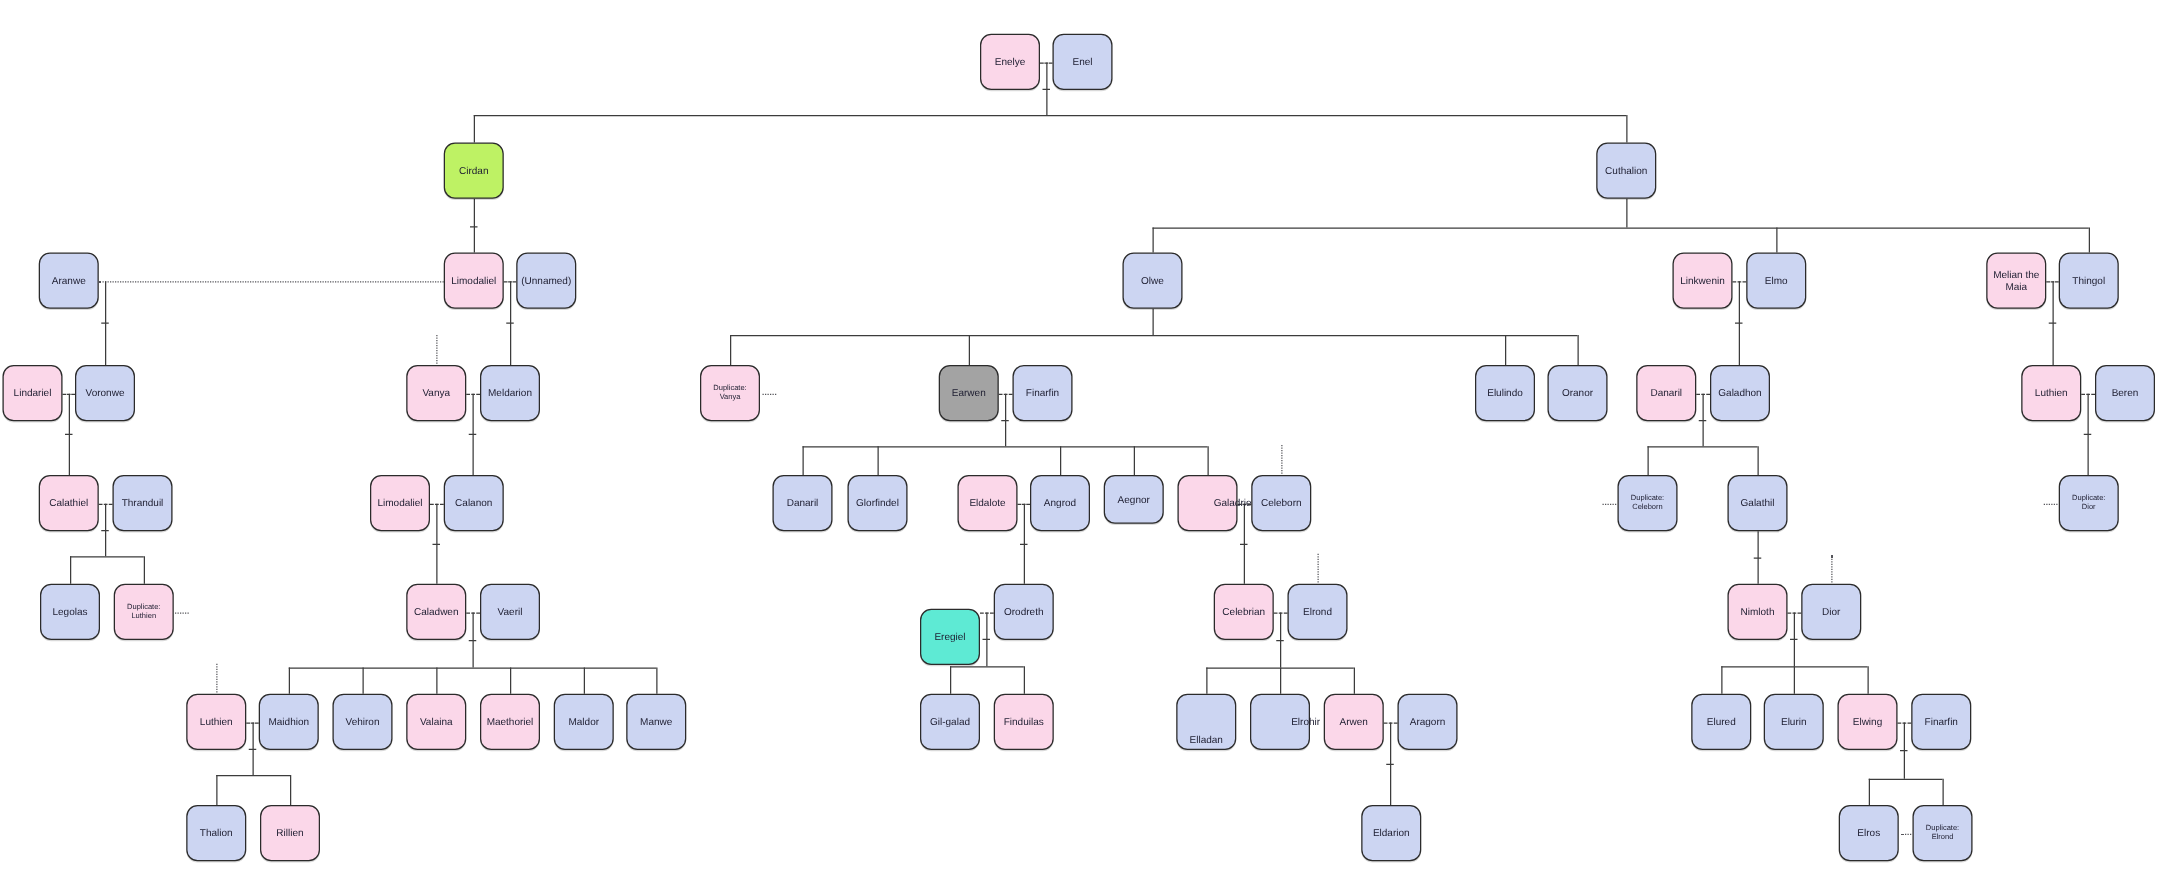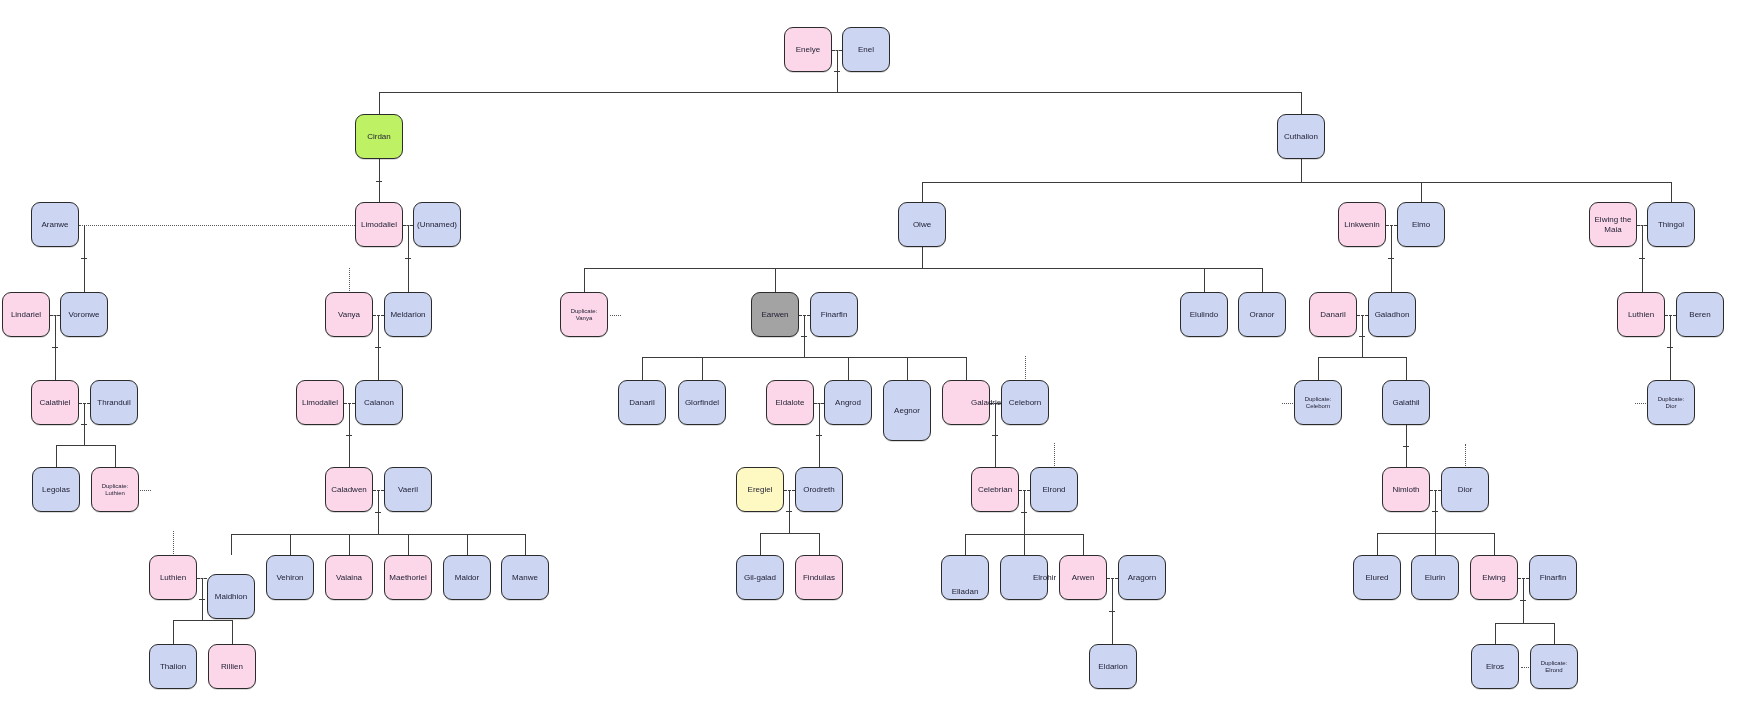--- a/index.html
+++ b/index.html
@@ -154,21 +154,21 @@
     <div class="node" style="left: 784px; top: 27px; width: 48px; height: 45px; background: rgb(251, 215, 233);"><span>Enelye</span></div>
     <div class="node" style="left: 842px; top: 27px; width: 48px; height: 45px; background: rgb(204, 213, 242);"><span>Enel</span></div>
     <div class="node" style="left: 355px; top: 114px; width: 48px; height: 45px; background: #bef264;"><span>Cirdan</span></div>
     <div class="node" style="left: 1277px; top: 114px; width: 48px; height: 45px; background: rgb(204, 213, 242);"><span>Cuthalion</span></div>
     <div class="node" style="left: 31px; top: 202px; width: 48px; height: 45px; background: rgb(204, 213, 242);"><span>Aranwe</span></div>
     <div class="node" style="left: 355px; top: 202px; width: 48px; height: 45px; background: rgb(251, 215, 233);"><span>Limodaliel</span></div>
     <div class="node" style="left: 413px; top: 202px; width: 48px; height: 45px; background: rgb(204, 213, 242);"><span>(Unnamed)</span></div>
     <div class="node" style="left: 898px; top: 202px; width: 48px; height: 45px; background: rgb(204, 213, 242);"><span>Olwe</span></div>
     <div class="node" style="left: 1338px; top: 202px; width: 48px; height: 45px; background: rgb(251, 215, 233);"><span>Linkwenin</span></div>
     <div class="node" style="left: 1397px; top: 202px; width: 48px; height: 45px; background: rgb(204, 213, 242);"><span>Elmo</span></div>
-    <div class="node" style="left: 1589px; top: 202px; width: 48px; height: 45px; background: rgb(251, 215, 233);"><span>Elwing the Maia</span></div>
+    <div class="node" style="left: 1589px; top: 202px; width: 48px; height: 45px; background: rgb(251, 215, 233);"><span>Melian the Maia</span></div>
     <div class="node" style="left: 1647px; top: 202px; width: 48px; height: 45px; background: rgb(204, 213, 242);"><span>Thingol</span></div>
     <div class="node" style="left: 2px; top: 292px; width: 48px; height: 45px; background: rgb(251, 215, 233);"><span>Lindariel</span></div>
     <div class="node" style="left: 60px; top: 292px; width: 48px; height: 45px; background: rgb(204, 213, 242);"><span>Voronwe</span></div>
     <div class="node" style="left: 325px; top: 292px; width: 48px; height: 45px; background: rgb(251, 215, 233);"><span>Vanya</span></div>
     <div class="node" style="left: 384px; top: 292px; width: 48px; height: 45px; background: rgb(204, 213, 242);"><span>Meldarion</span></div>
     <div class="node small" style="left: 560px; top: 292px; width: 48px; height: 45px; background: rgb(251, 215, 233);"><span>Duplicate:
 Vanya</span></div>
     <div class="node" style="left: 751px; top: 292px; width: 48px; height: 45px; background: #a3a3a3;"><span>Earwen</span></div>
     <div class="node" style="left: 810px; top: 292px; width: 48px; height: 45px; background: rgb(204, 213, 242);"><span>Finarfin</span></div>
     <div class="node" style="left: 1180px; top: 292px; width: 48px; height: 45px; background: rgb(204, 213, 242);"><span>Elulindo</span></div>
@@ -178,41 +178,41 @@
     <div class="node" style="left: 1617px; top: 292px; width: 48px; height: 45px; background: rgb(251, 215, 233);"><span>Luthien</span></div>
     <div class="node" style="left: 1676px; top: 292px; width: 48px; height: 45px; background: rgb(204, 213, 242);"><span>Beren</span></div>
     <div class="node" style="left: 31px; top: 380px; width: 48px; height: 45px; background: rgb(251, 215, 233);"><span>Calathiel</span></div>
     <div class="node" style="left: 90px; top: 380px; width: 48px; height: 45px; background: rgb(204, 213, 242);"><span>Thranduil</span></div>
     <div class="node" style="left: 296px; top: 380px; width: 48px; height: 45px; background: rgb(251, 215, 233);"><span>Limodaliel</span></div>
     <div class="node" style="left: 355px; top: 380px; width: 48px; height: 45px; background: rgb(204, 213, 242);"><span>Calanon</span></div>
     <div class="node" style="left: 618px; top: 380px; width: 48px; height: 45px; background: rgb(204, 213, 242);"><span>Danaril</span></div>
     <div class="node" style="left: 678px; top: 380px; width: 48px; height: 45px; background: rgb(204, 213, 242);"><span>Glorfindel</span></div>
     <div class="node" style="left: 766px; top: 380px; width: 48px; height: 45px; background: rgb(251, 215, 233);"><span>Eldalote</span></div>
     <div class="node" style="left: 824px; top: 380px; width: 48px; height: 45px; background: rgb(204, 213, 242);"><span>Angrod</span></div>
-    <div class="node" style="left: 883px; top: 380px; width: 48px; height: 61px; background: rgb(204, 213, 242);"><span>Aegnor</span></div>
+    <div class="node" style="left: 883px; top: 380px; width: 48px; height: 39px; background: rgb(204, 213, 242);"><span>Aegnor</span></div>
     <div class="node" style="left: 942px; top: 380px; width: 48px; height: 45px; background: rgb(251, 215, 233); padding-left: 44px;"><span>Galadriel</span></div>
     <div class="node" style="left: 1001px; top: 380px; width: 48px; height: 45px; background: rgb(204, 213, 242);"><span>Celeborn</span></div>
     <div class="node small" style="left: 1294px; top: 380px; width: 48px; height: 45px; background: rgb(204, 213, 242);"><span>Duplicate:
 Celeborn</span></div>
     <div class="node" style="left: 1382px; top: 380px; width: 48px; height: 45px; background: rgb(204, 213, 242);"><span>Galathil</span></div>
     <div class="node small" style="left: 1647px; top: 380px; width: 48px; height: 45px; background: rgb(204, 213, 242);"><span>Duplicate:
 Dior</span></div>
     <div class="node" style="left: 32px; top: 467px; width: 48px; height: 45px; background: rgb(204, 213, 242);"><span>Legolas</span></div>
     <div class="node small" style="left: 91px; top: 467px; width: 48px; height: 45px; background: rgb(251, 215, 233);"><span>Duplicate:
 Luthien</span></div>
     <div class="node" style="left: 325px; top: 467px; width: 48px; height: 45px; background: rgb(251, 215, 233);"><span>Caladwen</span></div>
     <div class="node" style="left: 384px; top: 467px; width: 48px; height: 45px; background: rgb(204, 213, 242);"><span>Vaeril</span></div>
-    <div class="node" style="left: 736px; top: 467px; width: 48px; height: 45px; background: #fef9c3;"><span>Eregiel</span></div>
+    <div class="node" style="left: 736px; top: 487px; width: 48px; height: 45px; background: #5eead4;"><span>Eregiel</span></div>
     <div class="node" style="left: 795px; top: 467px; width: 48px; height: 45px; background: rgb(204, 213, 242);"><span>Orodreth</span></div>
     <div class="node" style="left: 971px; top: 467px; width: 48px; height: 45px; background: rgb(251, 215, 233);"><span>Celebrian</span></div>
     <div class="node" style="left: 1030px; top: 467px; width: 48px; height: 45px; background: rgb(204, 213, 242);"><span>Elrond</span></div>
     <div class="node" style="left: 1382px; top: 467px; width: 48px; height: 45px; background: rgb(251, 215, 233);"><span>Nimloth</span></div>
     <div class="node" style="left: 1441px; top: 467px; width: 48px; height: 45px; background: rgb(204, 213, 242);"><span>Dior</span></div>
     <div class="node" style="left: 149px; top: 555px; width: 48px; height: 45px; background: rgb(251, 215, 233);"><span>Luthien</span></div>
-    <div class="node" style="left: 207px; top: 574px; width: 48px; height: 45px; background: rgb(204, 213, 242);"><span>Maidhion</span></div>
+    <div class="node" style="left: 207px; top: 555px; width: 48px; height: 45px; background: rgb(204, 213, 242);"><span>Maidhion</span></div>
     <div class="node" style="left: 266px; top: 555px; width: 48px; height: 45px; background: rgb(204, 213, 242);"><span>Vehiron</span></div>
     <div class="node" style="left: 325px; top: 555px; width: 48px; height: 45px; background: rgb(251, 215, 233);"><span>Valaina</span></div>
     <div class="node" style="left: 384px; top: 555px; width: 48px; height: 45px; background: rgb(251, 215, 233);"><span>Maethoriel</span></div>
     <div class="node" style="left: 443px; top: 555px; width: 48px; height: 45px; background: rgb(204, 213, 242);"><span>Maldor</span></div>
     <div class="node" style="left: 501px; top: 555px; width: 48px; height: 45px; background: rgb(204, 213, 242);"><span>Manwe</span></div>
     <div class="node" style="left: 736px; top: 555px; width: 48px; height: 45px; background: rgb(204, 213, 242);"><span>Gil-galad</span></div>
     <div class="node" style="left: 795px; top: 555px; width: 48px; height: 45px; background: rgb(251, 215, 233);"><span>Finduilas</span></div>
     <div class="node" style="left: 941px; top: 555px; width: 48px; height: 45px; background: rgb(204, 213, 242); align-items: flex-end;"><span>Elladan</span></div>
     <div class="node" style="left: 1000px; top: 555px; width: 48px; height: 45px; background: rgb(204, 213, 242); padding-left: 43px;"><span>Elrohir</span></div>
     <div class="node" style="left: 1059px; top: 555px; width: 48px; height: 45px; background: rgb(251, 215, 233);"><span>Arwen</span></div>

